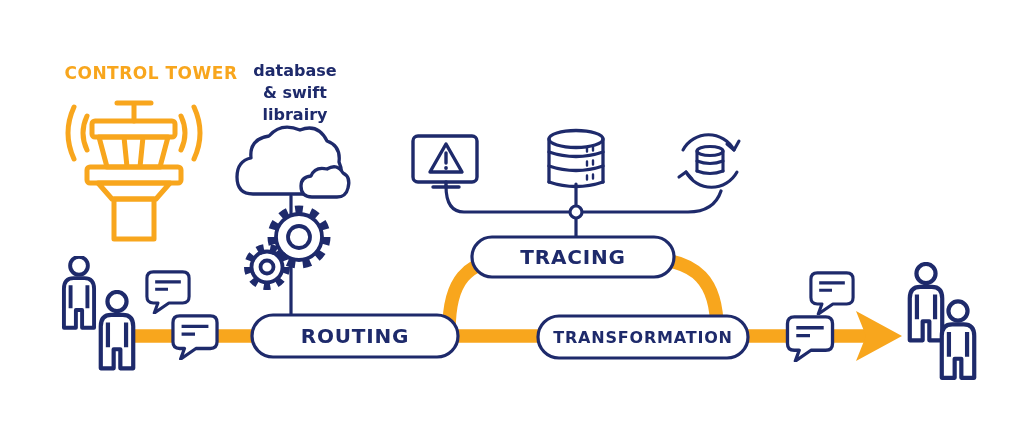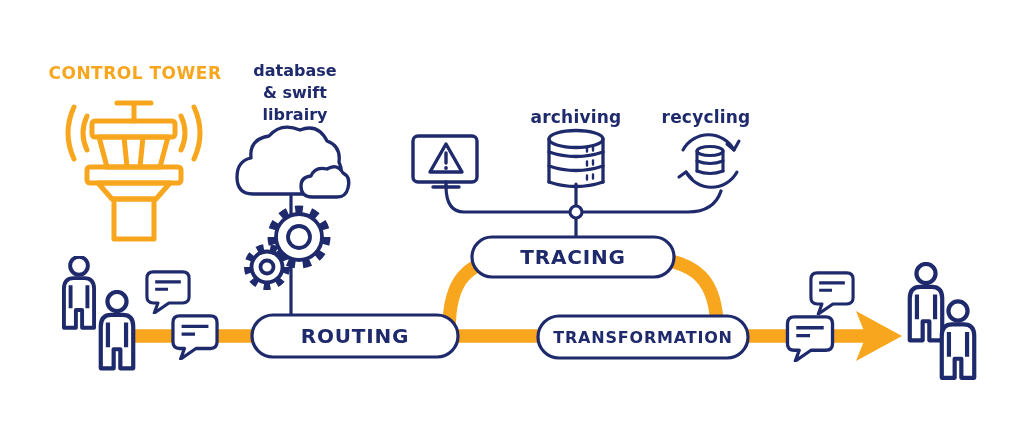--- a/index.html
+++ b/index.html
@@ -6,21 +6,21 @@
   html,body { margin:0; padding:0; background:#ffffff; }
   .canvas {
     position:relative; width:1024px; height:421px; background:#fff;
     overflow:hidden; font-family:"DejaVu Sans","Liberation Sans",sans-serif;
   }
   svg.diagram { position:absolute; left:0; top:0; }
   .lbl {
     position:absolute; font-weight:bold; color:var(--navy);
     text-align:center; line-height:1.25; pointer-events:none;
   }
-  .lbl.orange { color:var(--orange); }
+  .lbl.orange { color:var(--orange);margin-left:16px; }
   .toplbl { font-size:17px; letter-spacing:0.2px; }
   .multiline { white-space:pre-line; font-size:16px; line-height:22px; }
   .pill-lbl {
     position:absolute; display:flex; align-items:center; justify-content:center;
     font-weight:bold; color:var(--navy); letter-spacing:0.8px; font-size:20px;
     pointer-events:none;
   }
 </style>
 </head>
 <body>
@@ -127,23 +127,21 @@
     </g>
   </svg>
 
   <div class="lbl orange toplbl" style="left:45px; top:63px; width:180px; letter-spacing:0.5px;">CONTROL TOWER</div>
 
   <div class="lbl multiline" style="left:235px; top:60px; width:120px;">database
 &amp; swift
 librairy</div>
 
 
-  <div class="lbl toplbl" style="left:516px; top:107px; width:120px;">archiving</div>
 
-  <div class="lbl toplbl" style="left:646px; top:107px; width:120px;">recycling</div>
 
   <div class="pill-lbl" style="left:472px; top:237px; width:202px; height:40px;">TRACING</div>
 
   <div class="pill-lbl" style="left:538px; top:316px; width:210px; height:42px; font-size:16px;">TRANSFORMATION</div>
 
   <div class="pill-lbl" style="left:252px; top:315px; width:206px; height:42px;">ROUTING</div>
 
 </div>
 
 </body></html>

